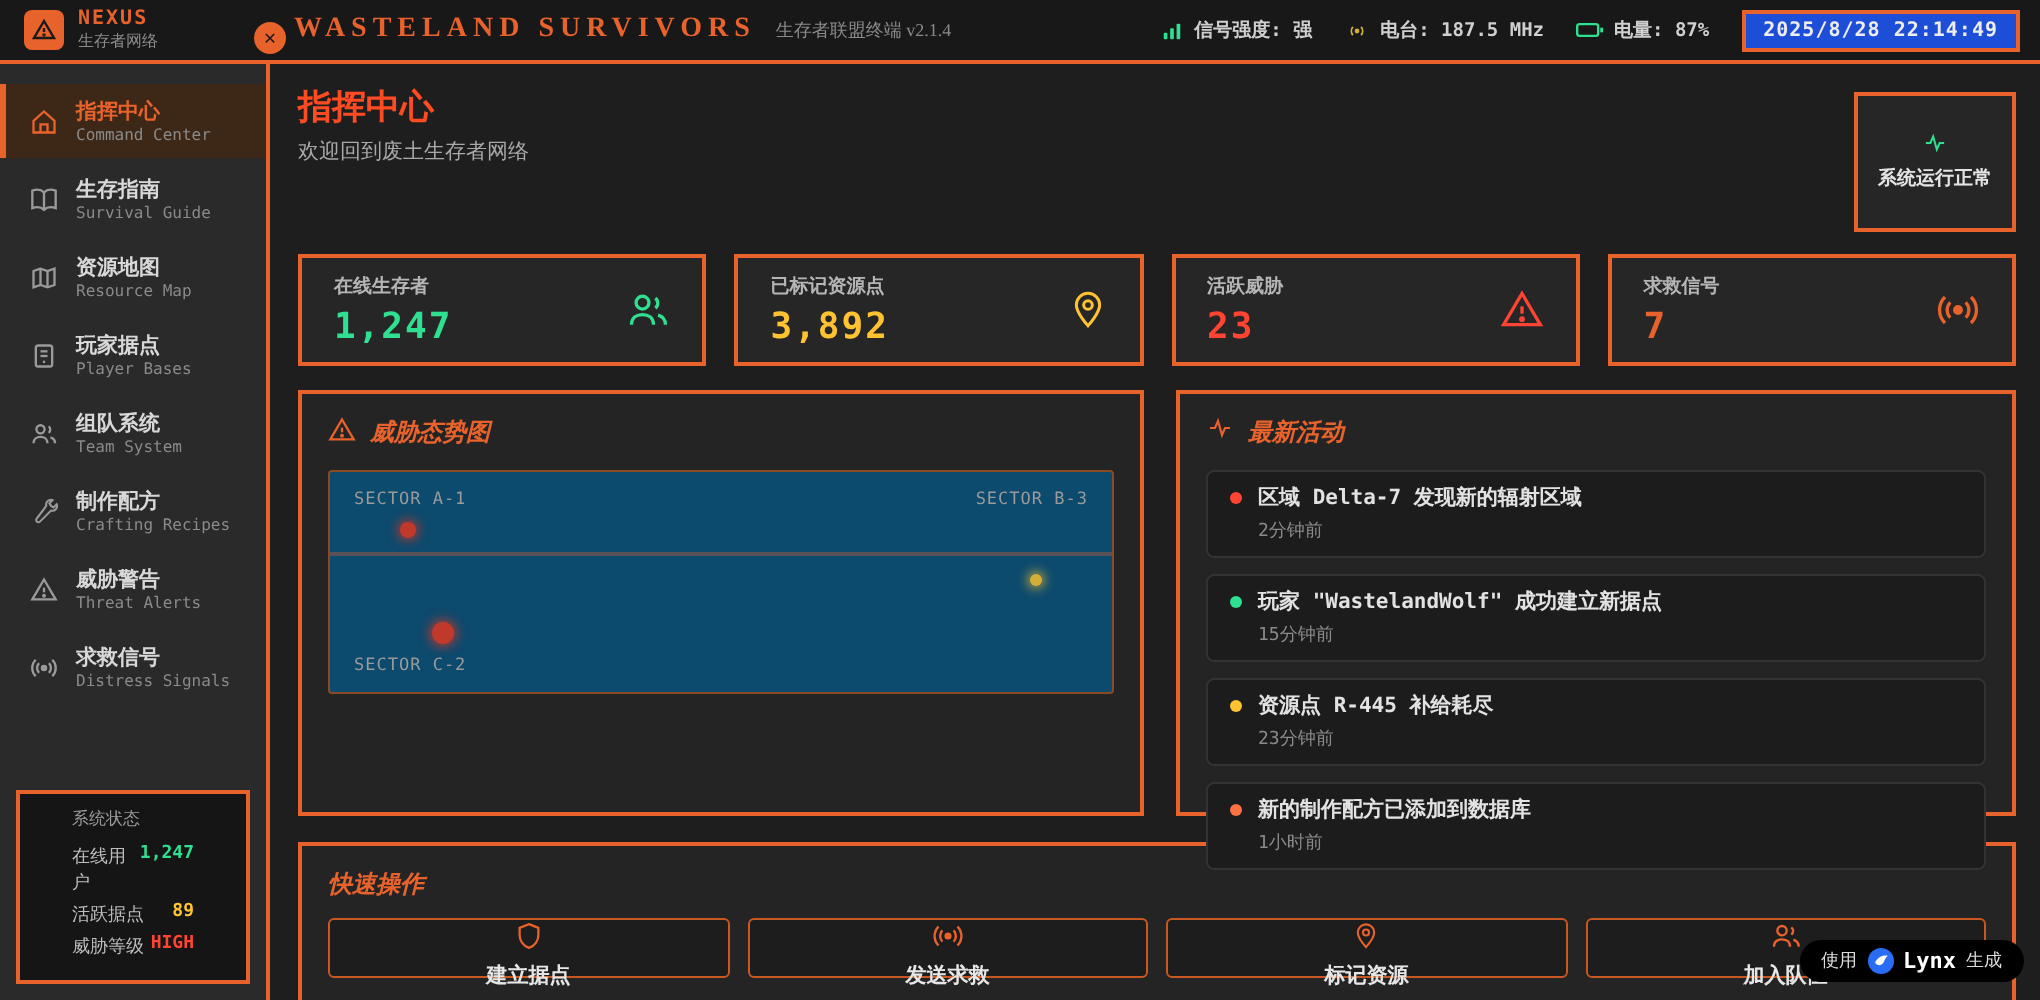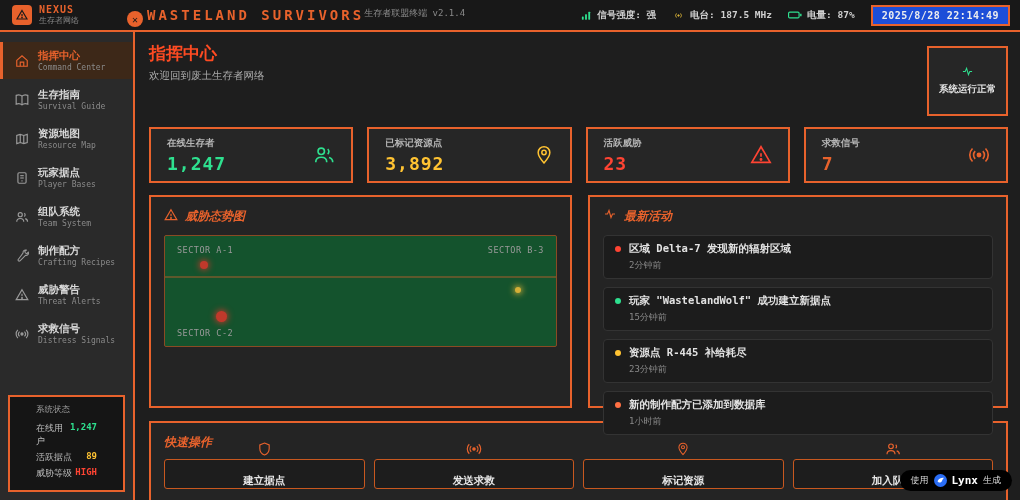--- a/index.html
+++ b/index.html
@@ -25,21 +25,21 @@
     display:flex; align-items:center; justify-content:center; color:#1a1a1a;
   }
   .logo-text .ln1 { font-size:10px; font-weight:bold; color:#e8622c; letter-spacing:1px; }
   .logo-text .ln2 { font-size:8px; color:#8a8a8a; }
   .close-btn {
     position:absolute; left:127px; top:11px; width:16px; height:16px;
     background:#e8622c; border-radius:50%; display:flex; align-items:center;
     justify-content:center; color:#1a1a1a; font-size:10px; font-weight:bold;
     z-index:5; cursor:pointer;
   }
-  .topbar-title-wrap { display:flex; align-items:flex-start; padding-left:12px; flex:1; }
+  .topbar-title-wrap { display:flex; align-items:center; gap:10px; padding-left:12px; flex:1;font-family:Liberation Serif, serif; }
   .topbar-title { font-size:14px; font-weight:bold; color:#e8622c; letter-spacing:3px; }
   .topbar-subtitle { font-size:9px; color:#8a8a8a; }
   .topbar-right { display:flex; align-items:center; gap:16px; padding-right:10px; }
   .tb-stat { display:flex; align-items:center; gap:5px; font-size:9.5px; font-weight:bold; color:#cfcfcf; }
   .clock-box {
     border:2px solid #e8622c; background:#1d4ed8; color:#eee;
     font-size:10px; font-weight:bold; padding:3px 9px; letter-spacing:0.5px;
   }
 
   
@@ -88,21 +88,21 @@
   .stat-card .sc-icon { display:flex; }
 
   .panels-row { display:flex; gap:16px; margin-bottom:13px; }
   .panel { background:#242424; border:2px solid #e8622c; padding:11px 13px; }
   .panel-threat { width:423px; height:213px; }
   .panel-activity { flex:1; height:213px; }
   .panel-header { display:flex; align-items:flex-start; gap:7px; font-size:12px; font-weight:bold; color:#e8622c; margin-bottom:10px;font-style:italic; }
   .panel-header .ph-icon { display:flex; }
 
   .threat-map {
-    position:relative; height:112px; background:#14532d;
+    position:relative; height:112px; background:#0c4a6e;
     border:1px solid #8a4a24; border-radius:2px; overflow:hidden;
   }
   .sector-label { position:absolute; font-size:8.5px; color:#9a9a9a; letter-spacing:0.5px; }
   .sector-a { top:9px; left:12px; }
   .sector-b { top:9px; right:12px; }
   .sector-c { bottom:8px; left:12px; }
   .map-line { position:absolute; left:0; right:0; top:40px; height:1.5px; background:rgba(232,98,44,0.35); }
   .map-dot { position:absolute; border-radius:50%; background:currentColor; box-shadow:0 0 6px 1px currentColor; }
   .dot-0 { width:8px; height:8px; left:9%;  top:23%; }
   .dot-1 { width:11px; height:11px; left:13%; top:68%; }
@@ -115,21 +115,21 @@
   .ai-line1 { display:flex; align-items:center; gap:8px; }
   .ai-dot { width:6px; height:6px; border-radius:50%; background:currentColor; flex-shrink:0; }
   .ai-text { font-size:10.5px; font-weight:bold; color:#e2e2e2; }
   .ai-time { font-size:9px; color:#8a8a8a; margin-left:14px; margin-top:3px; }
 
   .panel-actions { height:94px; }
   .actions-row { display:flex; gap:9px; }
   .action-btn {
     flex:1; height:30px; background:#1d1d1d; border:1.5px solid #c8581f;
     border-radius:3px; display:flex; flex-direction:column; align-items:center;
-    justify-content:flex-end; gap:17px; cursor:pointer; color:#e8622c;
+    justify-content:space-between; gap:5px; cursor:pointer; color:#e8622c;
   }
   .action-btn .ab-icon { display:flex; }
   .action-btn .ab-label { font-size:10.5px; font-weight:bold; color:#e6e6e6; }
 
   .lynx-badge {
     position:absolute; right:8px; bottom:9px; background:#000; border-radius:12px;
     display:flex; align-items:center; gap:5px; padding:4px 11px; z-index:10;
   }
   .lynx-badge .lb-txt { font-size:9px; color:#ddd; }
   .lynx-badge .lb-brand { font-size:11px; font-weight:bold; color:#fff; }

